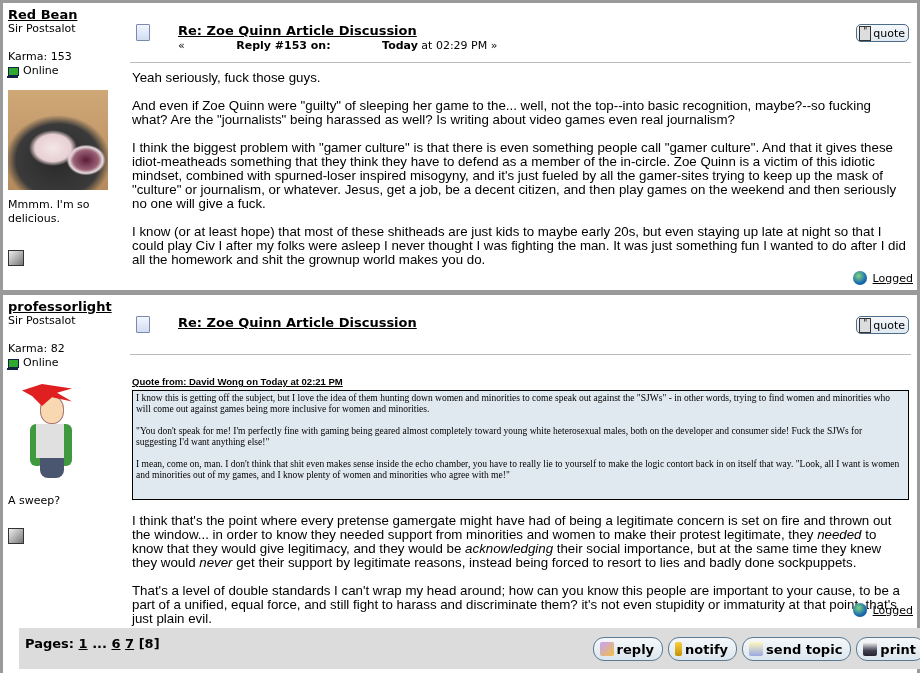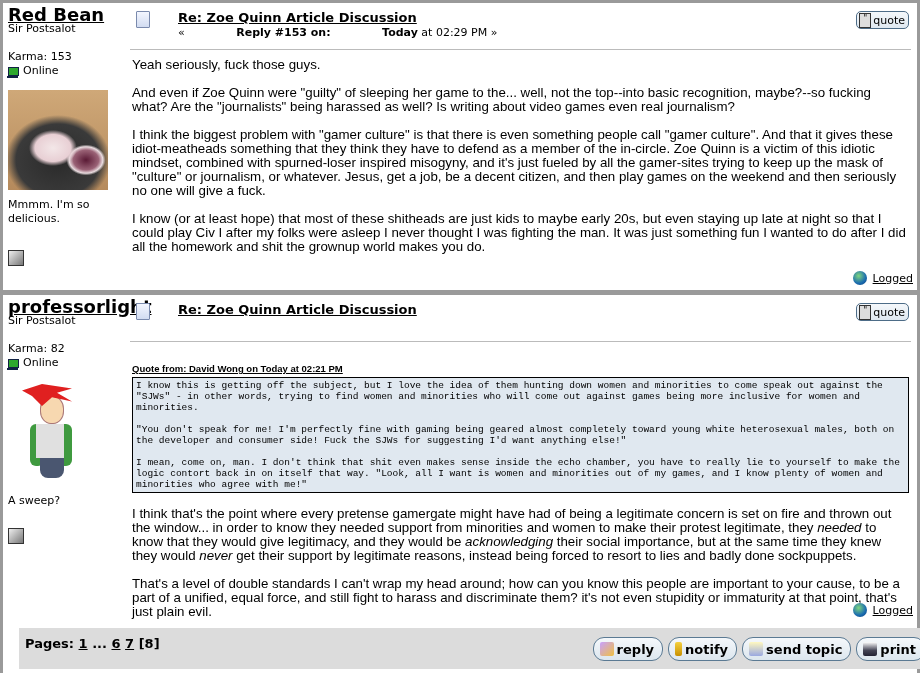--- a/index.html
+++ b/index.html
@@ -1,58 +1,58 @@
 <!DOCTYPE html>
 <html><head>
 <meta charset="utf-8">
 <style>
   html, body { margin:0; padding:0; }
   body { width:920px; height:673px; background:#9a9a9a; font-family:"DejaVu Sans", sans-serif; overflow:hidden; position:relative; }
   .post { position:absolute; left:3px; width:914px; background:#fff; }
   .post1 { top:3px; height:287px; }
   .post2 { top:295px; height:424px; }
   .poster { position:absolute; left:5px; top:4px; width:112px; font-size:11px; color:#000; }
-  .poster .name { font-weight:bold; font-size:18px; text-decoration:underline; color:#000; display:block; line-height:15px; }
+  .poster .name { font-weight:bold; font-size:13px; text-decoration:underline; color:#000; display:block; line-height:15px; }
   .poster .title { display:block; line-height:14px; margin-bottom:14px; }
   .poster .karma { display:block; line-height:14px; }
   .poster .online { display:flex; align-items:center; line-height:14px; }
   .pc-icon { display:inline-block; width:9px; height:7px; background:#2ea82e; border:1px solid #124; margin-right:4px; position:relative; }
   .pc-icon::after { content:""; position:absolute; left:-2px; bottom:-3px; width:11px; height:2px; background:#124; }
   .avatar1 { margin-top:12px; width:100px; height:100px; border-radius:0; background: radial-gradient(ellipse 40px 30px at 45px 58px, #f3e7e8 0%, #e8cfd4 45%, transparent 60%), radial-gradient(ellipse 28px 22px at 78px 70px, #5a1a35 0%, #9a6276 45%, #e9dcdf 60%, transparent 70%), radial-gradient(ellipse 70px 60px at 50px 70px, #2a2a2a 0%, #3a3a3a 60%, transparent 75%), linear-gradient(180deg, #cfa878 0%, #b58a5c 100%); }
   .sig1 { margin-top:8px; line-height:14px; display:block; }
   .profile-icon { position:absolute; width:14px; height:14px; background:linear-gradient(135deg,#eee,#777); border:1px solid #333; }
   .post1 .profile-icon { left:5px; top:247px; }
   .post2 .profile-icon { left:5px; top:233px; }
   .avatar2 { margin-top:14px; width:100px; height:100px; position:relative; }
   .hair { position:absolute; left:14px; top:0; width:50px; height:22px; background:#e02020; clip-path:polygon(0 30%,40% 0,100% 20%,70% 40%,100% 80%,60% 60%,40% 100%,20% 55%); }
   .face { position:absolute; left:32px; top:12px; width:22px; height:26px; background:#f7d8b0; border-radius:45%; border:1px solid #a77; }
   .shirt { position:absolute; left:28px; top:40px; width:28px; height:34px; background:#e0e0e0; }
   .jacket-l { position:absolute; left:22px; top:40px; width:14px; height:42px; background:#3f9a3f; border-radius:6px; }
   .jacket-r { position:absolute; left:50px; top:40px; width:14px; height:42px; background:#3f9a3f; border-radius:6px; }
   .skirt { position:absolute; left:32px; top:74px; width:24px; height:20px; background:#4a5670; border-radius:0 0 8px 8px; }
   .sig2 { margin-top:10px; display:block; line-height:14px; }
-  .content { position:absolute; left:127px; right:6px; top:0; }
+  .content { position:absolute; left:127px; right:6px; top:13px; }
   .head { position:relative; height:46px; border-bottom:1px solid #bbb; }
   .doc-icon { position:absolute; left:6px; top:8px; width:12px; height:15px; background:linear-gradient(#f3f6ff,#d2dcf1); border:1px solid #7a8aad; border-radius:1px; }
   .subject { position:absolute; left:48px; top:7px; font-size:13px; font-weight:bold; text-decoration:underline; color:#000; }
   .reply-meta { position:absolute; left:48px; top:23px; font-size:11px; color:#000; }
   .reply-meta b { font-weight:bold;margin-left:48px; }
   .quote-btn { position:absolute; right:2px; top:8px; height:16px; border:1px solid #4d6c87; border-radius:5px; background:linear-gradient(#f5f8fb,#dfe8f0); font-size:11px; display:flex; align-items:center; padding:0 3px 0 2px; color:#000; }
   .quote-btn .qi { width:10px; height:13px; background:#ddd; border:1px solid #333; margin-right:2px; font-size:8px; line-height:9px; text-align:center; }
   .body { font-family:"Liberation Sans", sans-serif; font-size:13.3px; line-height:14px; color:#000; padding:8px 2px 0 2px; }
   .body p { margin:0 0 14px 0; }
   .logged { position:absolute; right:4px; font-size:11px; display:flex; align-items:center; }
   .logged .globe { width:14px; height:14px; border-radius:50%; background:radial-gradient(circle at 40% 35%,#7fd67f,#1a6bb0 60%,#0a3a70); margin-right:6px; }
   .logged span { text-decoration:underline; color:#000; }
   .post1 .logged { top:268px; }
   .post2 .logged { top:308px; }
   .quote-header { font-family:"Liberation Sans", sans-serif; font-size:9.5px; font-weight:bold; text-decoration:underline; margin:12px 0 1px 0; }
-  .quote-box { font-family:Liberation Mono, monospace; font-size:9.5px; line-height:11px; background:#e0e8f0; border:1px solid #000; padding:2px 3px 2px 3px; margin-bottom:14px; }
+  .quote-box { font-family:Liberation Serif, serif; font-size:9.5px; line-height:11px; background:#e0e8f0; border:1px solid #000; padding:2px 3px 2px 3px; margin-bottom:14px; }
   .quote-box p { margin:0 0 11px 0; }
-  .quote-box p:last-child { margin-bottom:0; }
+  .quote-box p:last-child { margin-bottom:16px; }
   .footer { position:absolute; left:19px; top:628px; width:914px; height:41px; background:#dcdcdc; }
   .pages { position:absolute; left:6px; top:8px; font-size:13px; font-weight:bold; color:#000; }
   .pages a { color:#000; text-decoration:underline; }
   .btns { position:absolute; right:8px; top:9px; display:flex; gap:5px; }
   .btn { height:22px; border:1px solid #5b7a93; border-radius:11px; background:linear-gradient(#f5f8fb,#dce6ee); display:flex; align-items:center; padding:0 8px 0 6px; font-size:13px; font-weight:bold; color:#000; }
   .btn .ic { width:14px; height:14px; margin-right:3px; border-radius:2px; }
   .ic-reply { background:linear-gradient(135deg,#c8a0ff,#f0c040); }
   .ic-notify { background:linear-gradient(#f5d040,#c89000); width:7px !important; border-radius:3px; }
   .ic-send { background:linear-gradient(#fff8c0,#9aa8e0); }
   .ic-print { background:linear-gradient(#fff,#445 60%,#223); }

